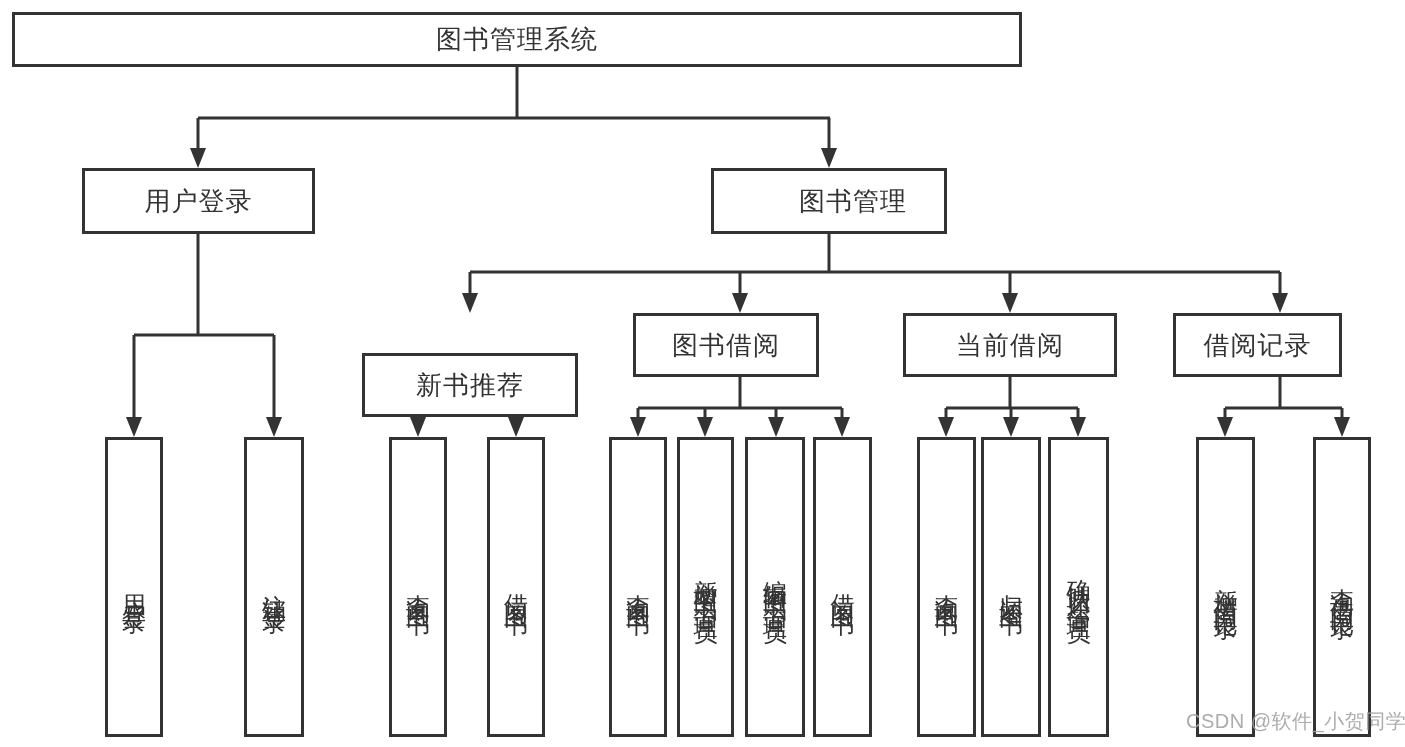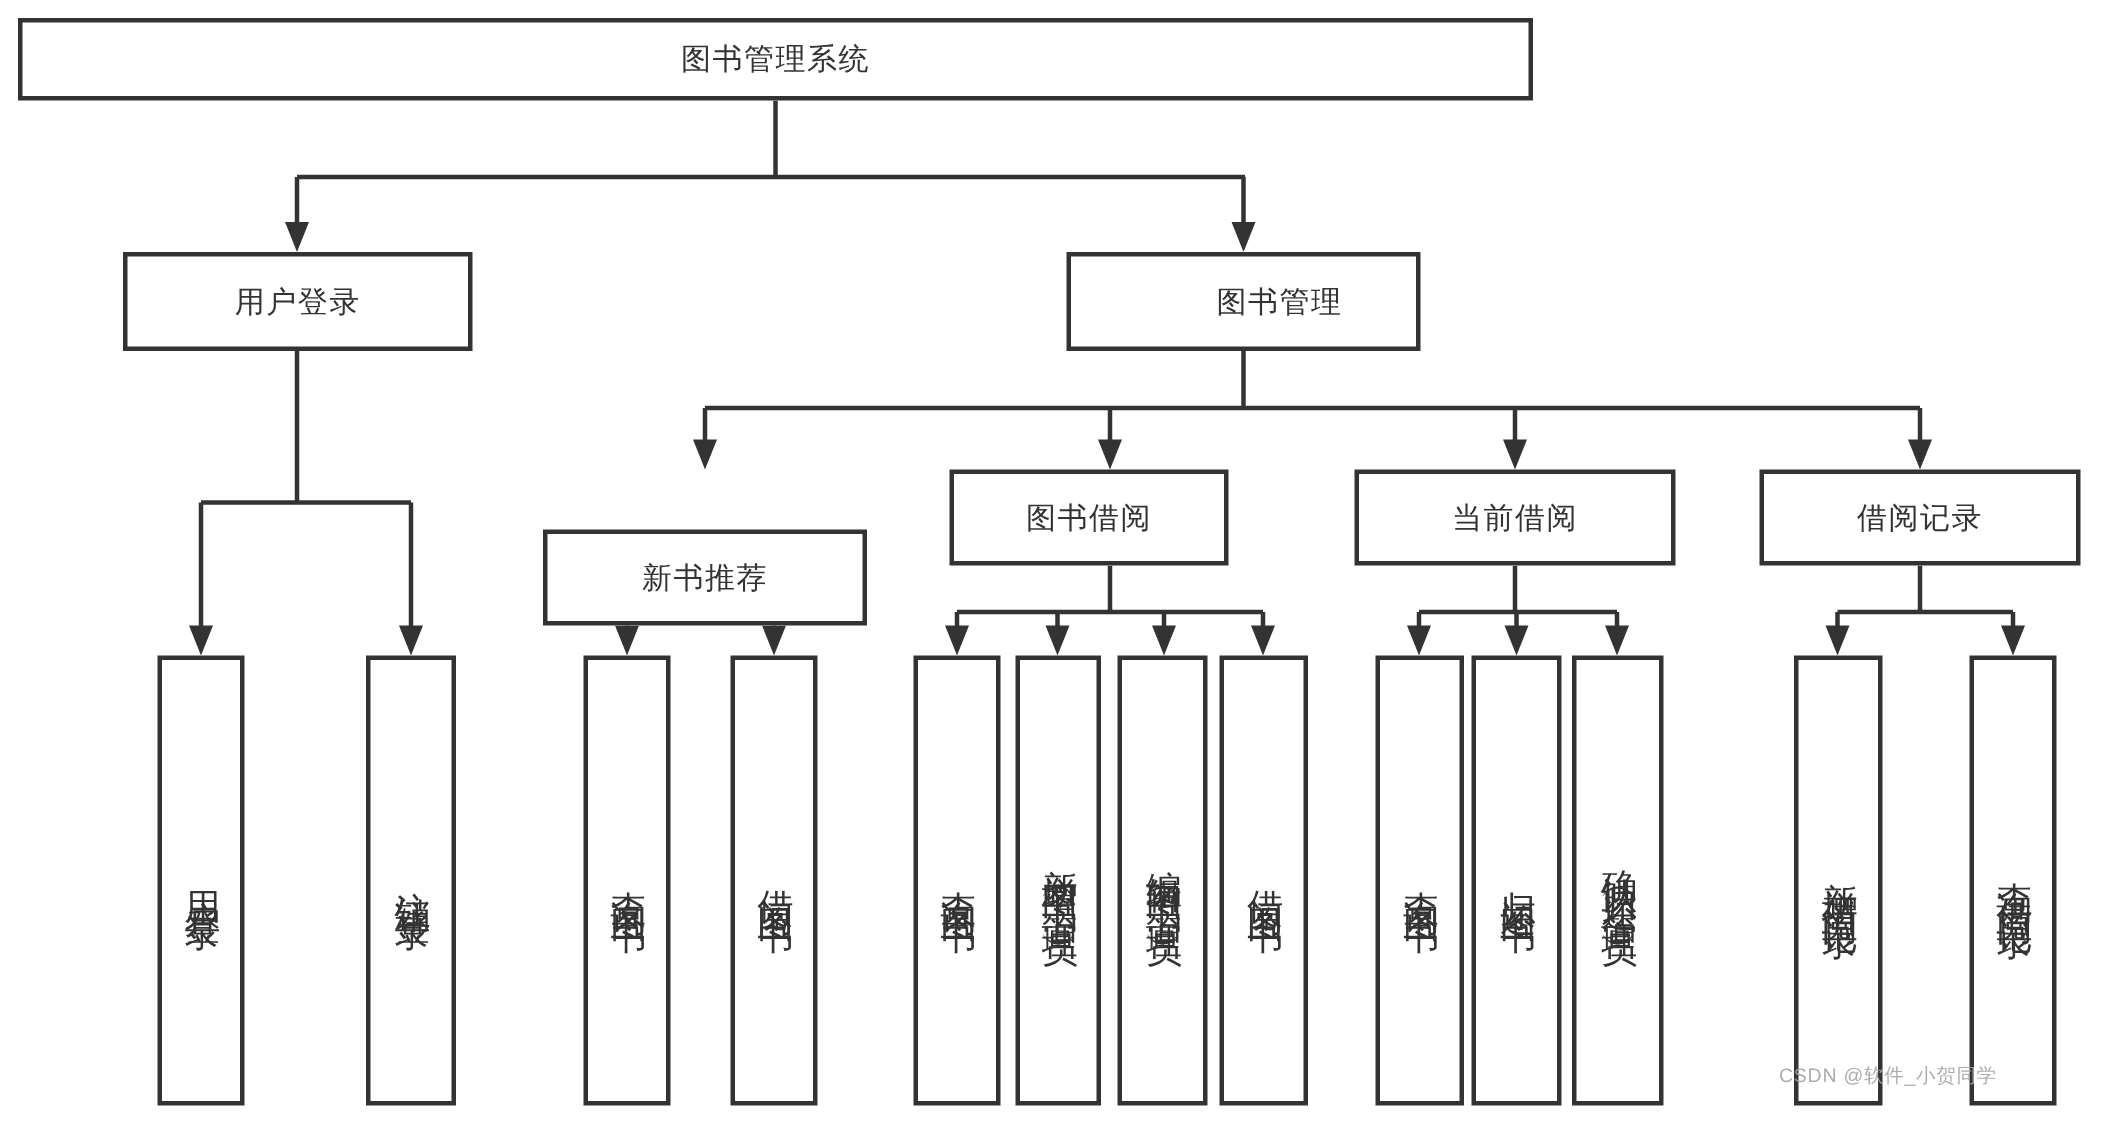--- a/index.html
+++ b/index.html
@@ -34,38 +34,38 @@
     box-sizing: border-box;
     border: 3px solid #333333;
     background: #ffffff;
     color: #333333;
     display: flex;
     align-items: center;
     justify-content: center;
     text-align: center;
   }
   .box.h {
-    font-size: 20px;
+    font-size: 26px;
     letter-spacing: 1px;
     white-space: nowrap;
   }
   .box.v {
     writing-mode: vertical-rl;
     text-orientation: mixed;
     font-size: 24px;
     letter-spacing: 6px;
     line-height: 1;
     overflow: hidden;
   }
   .watermark {
     position: absolute;
     left: 1186px;
     top: 708px;
     width: 215px;
-    font-size: 13px;
+    font-size: 20px;
     letter-spacing: 0.5px;
     color: #a3a3a3;
     opacity: 0.9;
     white-space: nowrap;
     z-index: 5;
   }
 </style>
 </head>
 <body>
 
@@ -134,21 +134,21 @@
   </svg>
 
   <div class="box h" style="left:12px; top:12px; width:1010px; height:55px;">图书管理系统</div>
 
   <div class="box h" style="left:82px; top:168px; width:233px; height:66px;">用户登录</div>
   <div class="box h" style="left:711px; top:168px; width:236px; height:66px;padding-left:48px;">图书管理</div>
 
   <div class="box h" style="left:362px; top:313px; width:216px; height:64px;margin-top:40px;">新书推荐</div>
   <div class="box h" style="left:633px; top:313px; width:186px; height:64px;">图书借阅</div>
   <div class="box h" style="left:903px; top:313px; width:214px; height:64px;">当前借阅</div>
-  <div class="box h" style="left:1173px; top:313px; width:214px; height:64px;">借阅记录</div>
+  <div class="box h" style="left:1173px; top:313px; width:169px; height:64px;">借阅记录</div>
 
   <div class="box v" style="left:105px; top:437px; width:58px; height:300px;">用户登录</div>
   <div class="box v" style="left:244px; top:437px; width:60px; height:300px;">注销登录</div>
 
   <div class="box v" style="left:389px; top:437px; width:58px; height:300px;">查询图书</div>
   <div class="box v" style="left:487px; top:437px; width:58px; height:300px;">借阅图书</div>
 
   <div class="box v" style="left:609px; top:437px; width:58px; height:300px;">查询图书</div>
   <div class="box v" style="left:677px; top:437px; width:57px; height:300px;">新增图书（管理员）</div>
   <div class="box v" style="left:745px; top:437px; width:60px; height:300px;">编辑图书（管理员）</div>

